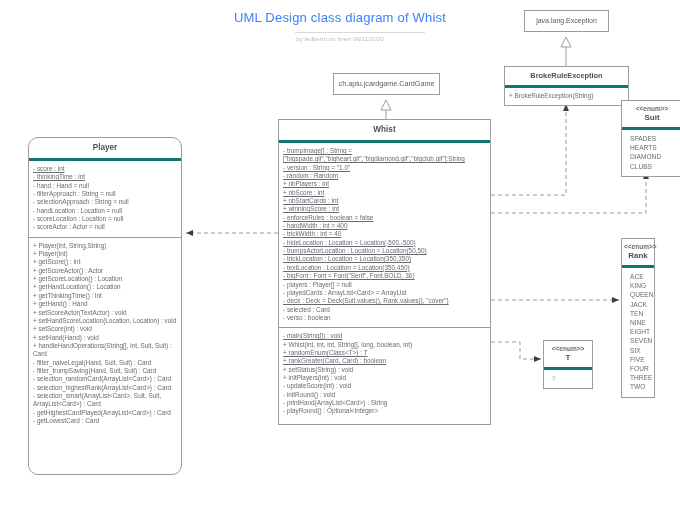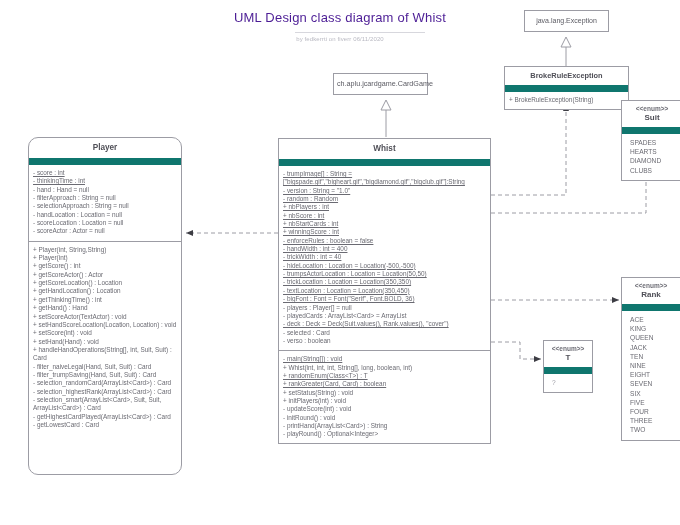--- a/index.html
+++ b/index.html
@@ -8,76 +8,76 @@
     background:#ffffff;
     font-family:"Liberation Sans","DejaVu Sans",sans-serif;
     color:#6e6e6e;
   }
   #canvas{position:absolute;inset:0;}
   svg.lines{position:absolute;left:0;top:0;width:680px;height:525px;pointer-events:none;}
 
   
   .title{
     position:absolute;left:0;top:10px;width:680px;text-align:center;
-    font-size:13px;color:#4c1d95;letter-spacing:.2px;
+    font-size:13px;color:#3b82f6;letter-spacing:.2px;
   }
   .title-rule{
     position:absolute;left:295px;top:32px;width:130px;height:1px;background:#d7d7dd;
   }
   .subtitle{
     position:absolute;left:0;top:36px;width:680px;text-align:center;
     font-size:6px;color:#b9b9c2;letter-spacing:.1px;
   }
 
   
   .box{
     position:absolute;box-sizing:border-box;
     border:1px solid #9c9ca4;background:#ffffff;
   }
   .box .hdr{
     box-sizing:border-box;width:100%;
     text-align:center;font-weight:bold;font-size:8px;color:#4f4f57;
-    padding:4px 2px 4px;border-bottom:7px solid #0f766e;
+    padding:4px 2px 4px;border-bottom:3px solid #0f766e;
     line-height:10px;
   }
   .box .hdr.nb{border-bottom:none;}
   .box .stereo{
     display:block;font-weight:bold;font-size:6.5px;color:#6d6d75;line-height:8px;
   }
   .box .sect{
     box-sizing:border-box;width:100%;padding:4px 4px 5px 4px;
     border-bottom:1px solid #9c9ca4;
   }
   .box .sect:last-child{border-bottom:none;}
   .box .sect.plain{border-bottom:none;}
   .mem{
     font-size:6.4px;line-height:8.35px;color:#6a6a72;
     white-space:normal;word-break:break-word;
   }
   .mem.st{text-decoration:underline;}
   .enumv{font-size:6.6px;line-height:9.2px;color:#6a6a72;padding-left:4px;}
 
   
-  #cardgame{left:333px;top:73px;width:95px;}
+  #cardgame{left:333px;top:73px;width:107px;}
   #cardgame .hdr{font-weight:normal;font-size:7.2px;padding:5px 3px;color:#5a5a62;}
 
   #javaexc{left:524px;top:10px;width:85px;}
   #javaexc .hdr{font-weight:normal;font-size:7px;padding:5px 3px;color:#5a5a62;}
 
   #brokerule{left:504px;top:66px;width:125px;}
   #brokerule .hdr{font-size:7.4px;}
 
   #player{left:28px;top:137px;width:154px;height:338px;border-radius:10px;}
   #player .hdr{font-size:8.2px;padding:5px 2px;}
 
-  #whist{left:278px;top:138px;width:213px;height:306px;}
+  #whist{left:278px;top:119px;width:213px;height:306px;}
   #whist .hdr{font-size:8.2px;padding:5px 2px;}
 
   #suit{left:621px;top:100px;width:62px;}
-  #rank{left:621px;top:238px;width:60px;margin-top:39px;}
+  #rank{left:621px;top:238px;width:34px;}
   #tenum{left:543px;top:340px;width:50px;}
   #tenum .enumv{color:#9b9ba3;}
 </style>
 </head>
 <body>
 
 <div id="canvas">
 
   <div class="title">UML Design class diagram of Whist</div>
   <div class="title-rule"></div>

